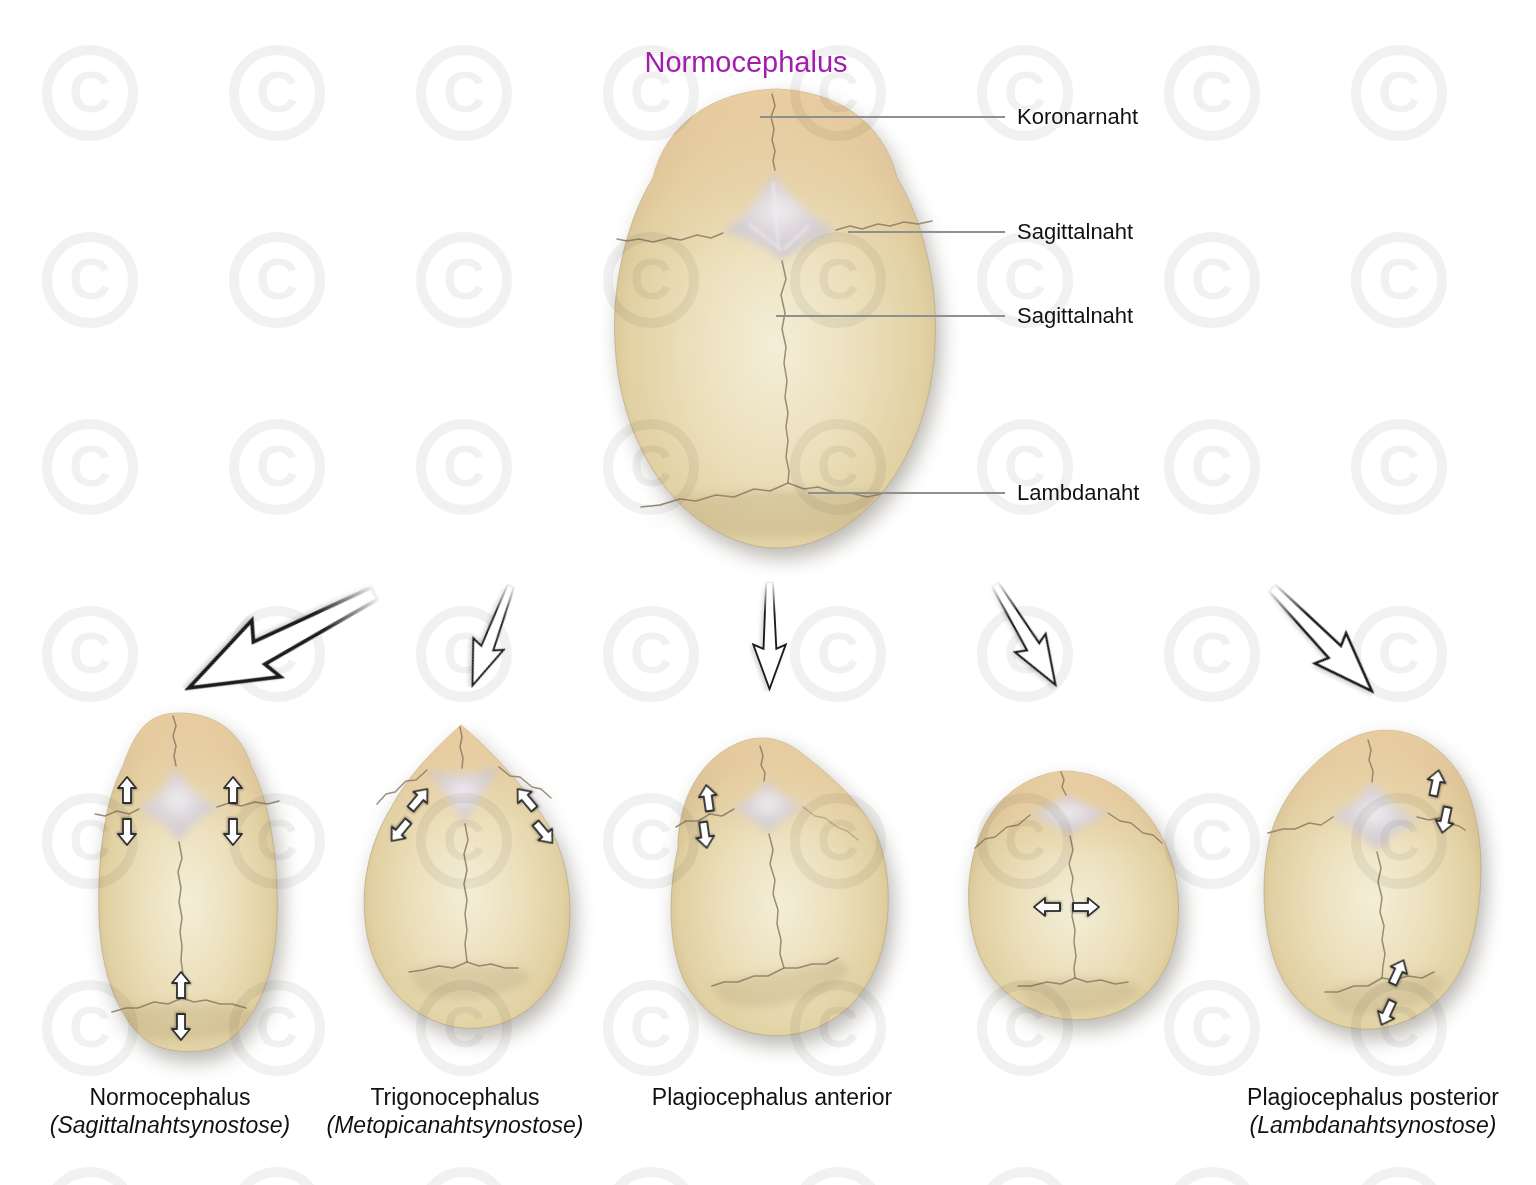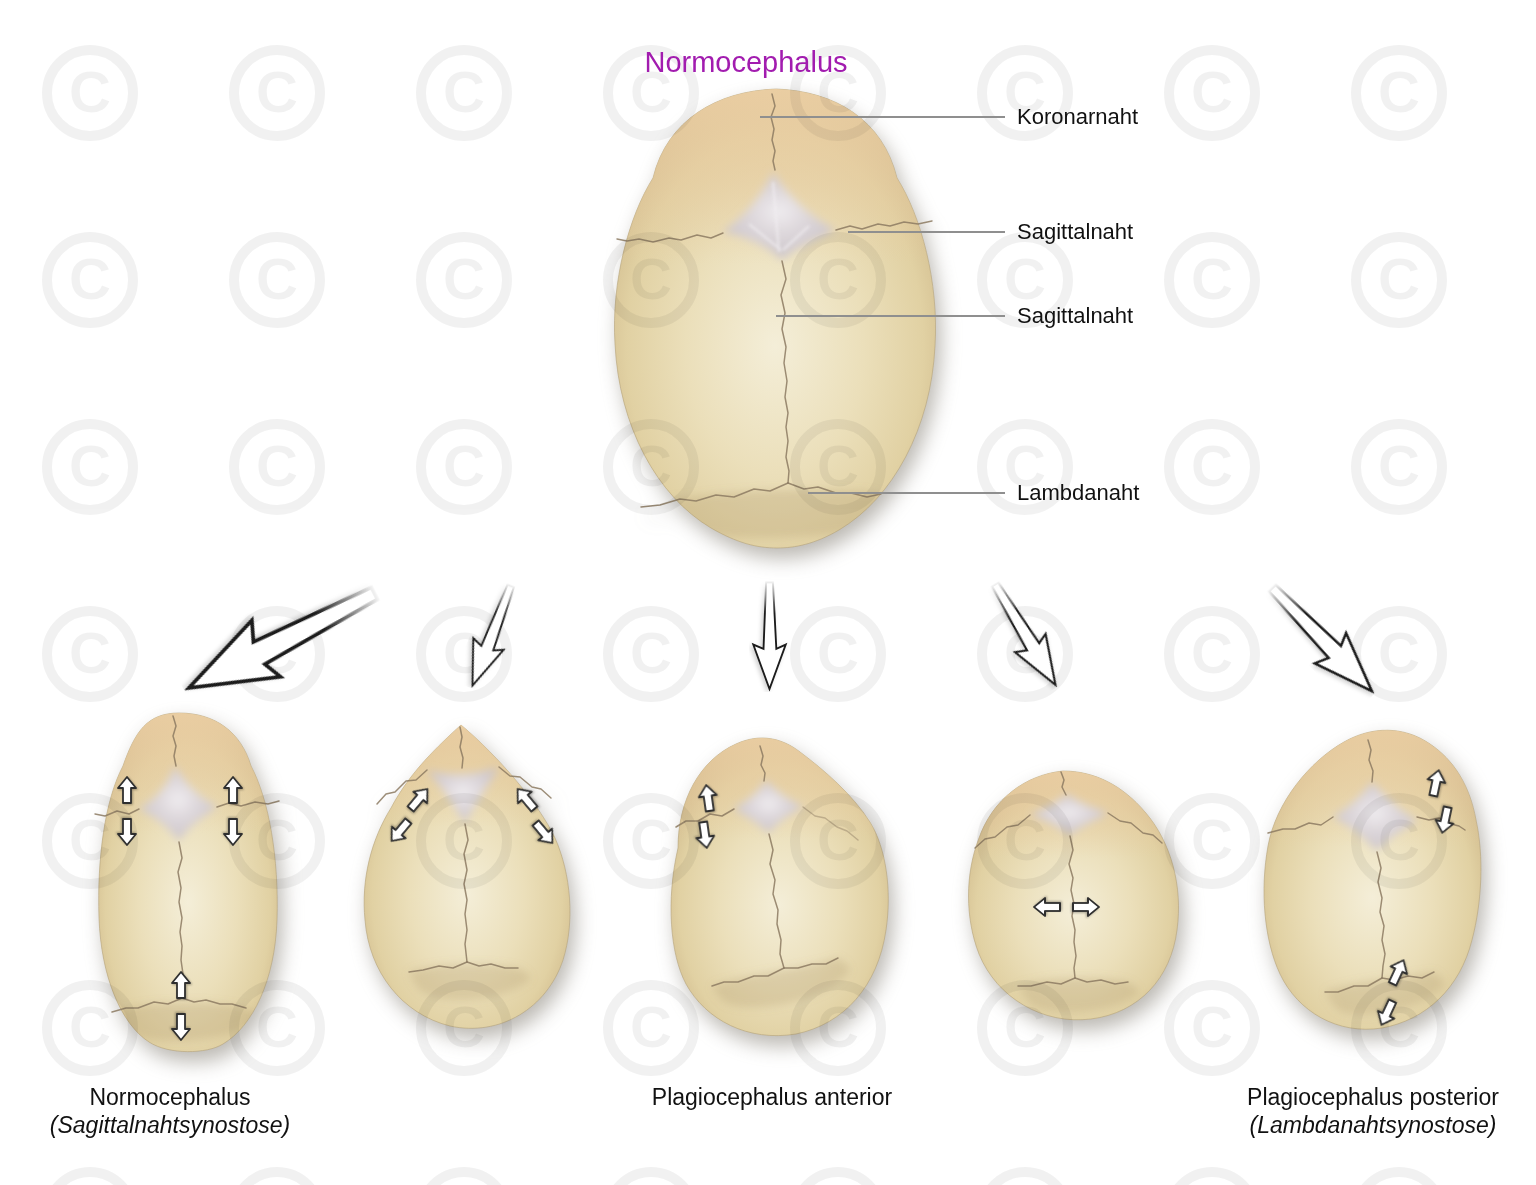--- a/index.html
+++ b/index.html
@@ -451,20 +451,24 @@
   <div class="leader" style="left:776px;top:315px;width:229px"></div>
   <span class="slabel" style="left:1017px;top:303px">Sagittalnaht</span>
 
   <div class="leader" style="left:808px;top:492px;width:197px"></div>
   <span class="slabel" style="left:1017px;top:480px">Lambdanaht</span>
 
   <div class="caption" style="left:170px;top:1083px">
     <div>Normocephalus</div>
     <div class="syn">(Sagittalnahtsynostose)</div>
   </div>
+  <div class="caption" style="left:455px;top:1083px">
+    <div>Trigonocephalus</div>
+    <div class="syn">(Metopicanahtsynostose)</div>
+  </div>
   <div class="caption" style="left:772px;top:1083px">
     <div>Plagiocephalus anterior</div>
   </div>
   <div class="caption" style="left:1025px;top:1083px">
   </div>
   <div class="caption" style="left:1373px;top:1083px">
     <div>Plagiocephalus posterior</div>
     <div class="syn">(Lambdanahtsynostose)</div>
   </div>
 

